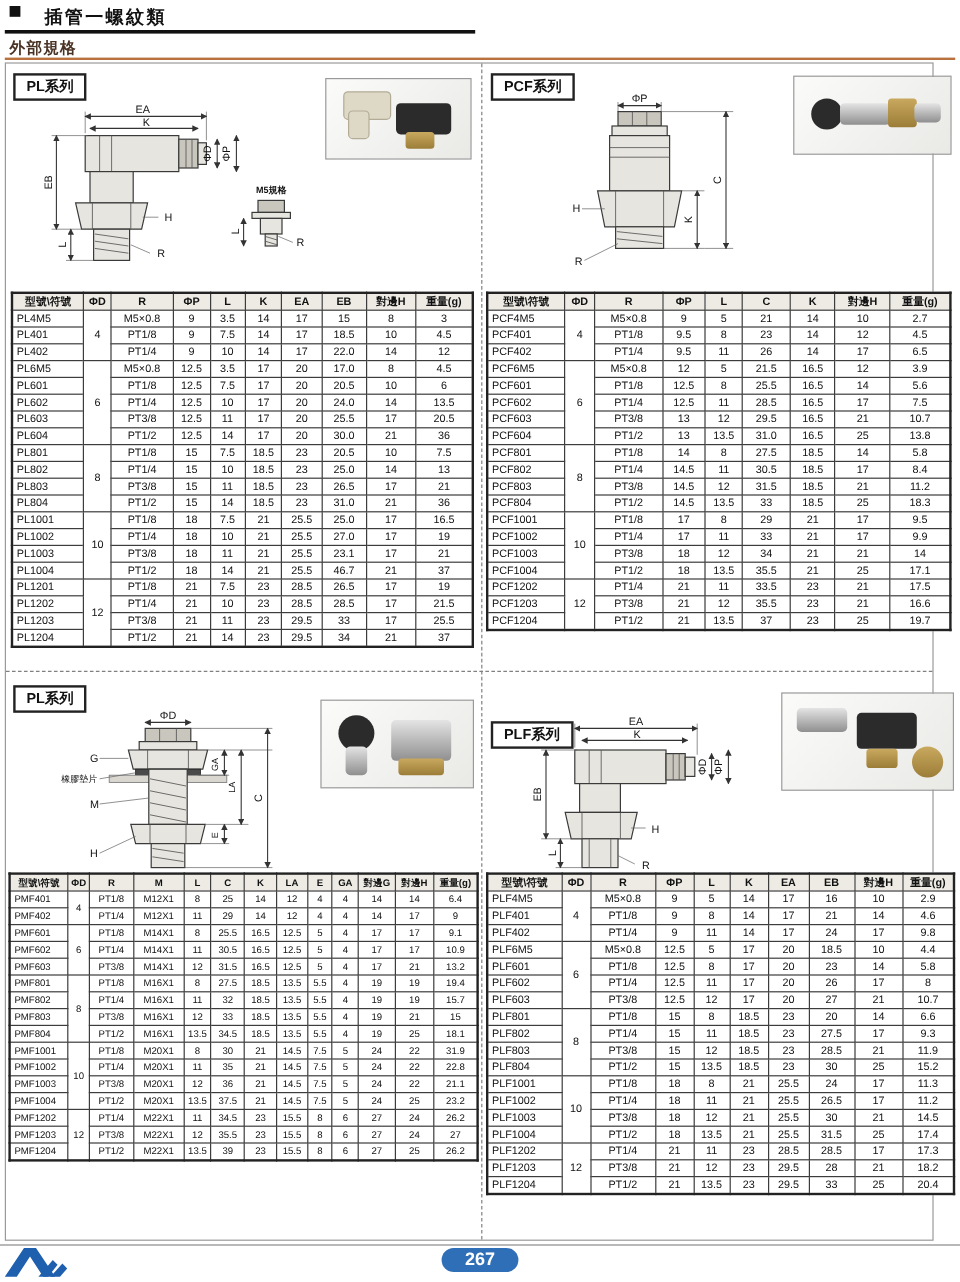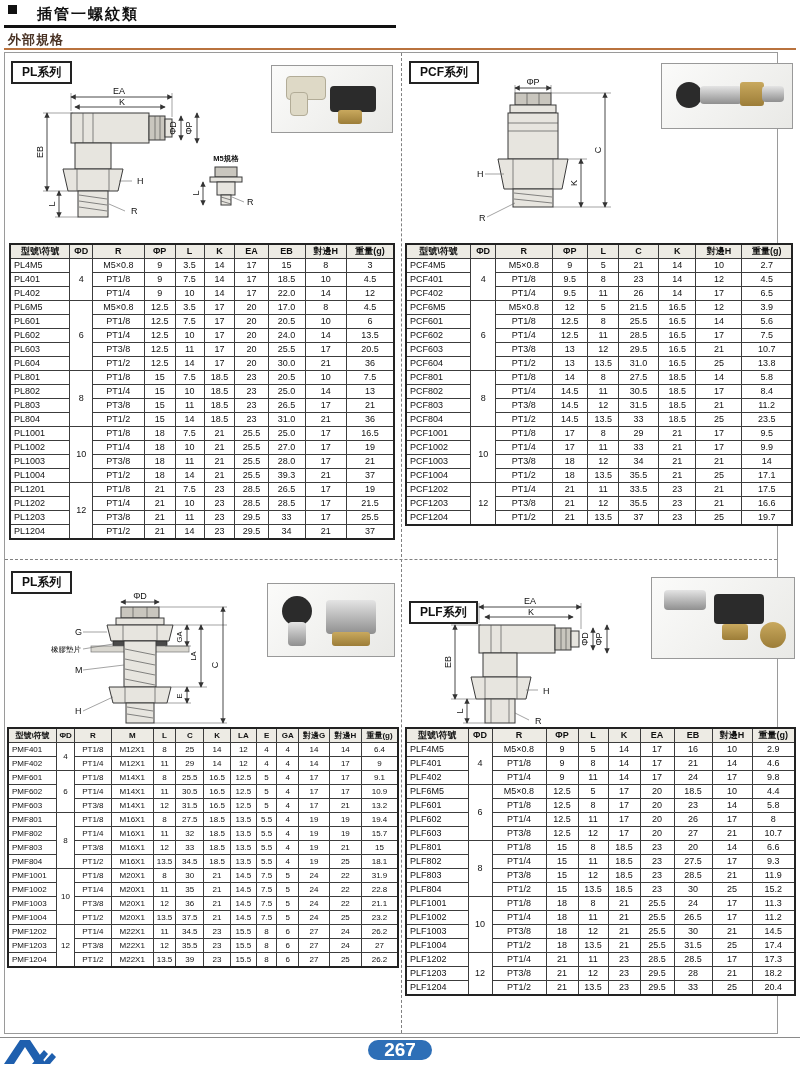--- a/index.html
+++ b/index.html
@@ -35,21 +35,21 @@
   .lbl { font-size:9px; fill:#111; font-family:"Liberation Sans",sans-serif; }
   .lblsm { font-size:7.5px; fill:#111; font-family:"Liberation Sans",sans-serif; }
 
   table.spec-table { position:absolute; border-collapse:collapse; table-layout:fixed; background:#fff; border:2px solid #222; }
   .spec-table th, .spec-table td { border:1px solid #3c3c3c; font-size:9px; padding:0; text-align:center; height:13px; line-height:13px; white-space:nowrap; overflow:hidden; color:#111; }
   .spec-table th { background:#edebe4; font-weight:bold; }
   .spec-table td.model { text-align:left; padding-left:3px; }
   .spec-table.sm th, .spec-table.sm td { font-size:8px; }
 
   .footer-rule { position:absolute; top:1037px; left:0; width:800px; height:1px; background:#8a8a8a; }
-  .page-badge { position:absolute; top:1040px; left:368px; width:64px; height:20px; background:#2e6fb7; border-radius:10px; color:#fff; font-size:19px; font-weight:bold; text-align:center; line-height:20px; }
+  .page-badge { position:absolute; top:1040px; left:368px; width:64px; height:20px; background:#2e6fb7; border-radius:10px; color:#fff; font-size:15px; font-weight:bold; text-align:center; line-height:20px; }
   .logo { position:absolute; left:2px; top:1038px; }
 </style>
 </head>
 <body>
 
 <div class="page">
 
   <div class="title-row">
     <span class="title-bullet"></span>
     <span class="title">插管一螺紋類</span>
@@ -318,32 +318,32 @@
             <td>17</td>
             <td>19</td>
           </tr>
           <tr>
             <td class="model">PL1003</td>
             <td>PT3/8</td>
             <td>18</td>
             <td>11</td>
             <td>21</td>
             <td>25.5</td>
-            <td>28.0</td>
+            <td>23.1</td>
             <td>17</td>
             <td>21</td>
           </tr>
           <tr>
             <td class="model">PL1004</td>
             <td>PT1/2</td>
             <td>18</td>
             <td>14</td>
             <td>21</td>
             <td>25.5</td>
-            <td>39.3</td>
+            <td>46.7</td>
             <td>21</td>
             <td>37</td>
           </tr>
           <tr>
             <td class="model">PL1201</td>
             <td rowspan="4">12</td>
             <td>PT1/8</td>
             <td>21</td>
             <td>7.5</td>
             <td>23</td>
@@ -578,21 +578,21 @@
             <td>11.2</td>
           </tr>
           <tr>
             <td class="model">PCF804</td>
             <td>PT1/2</td>
             <td>14.5</td>
             <td>13.5</td>
             <td>33</td>
             <td>18.5</td>
             <td>25</td>
-            <td>23.5</td>
+            <td>18.3</td>
           </tr>
           <tr>
             <td class="model">PCF1001</td>
             <td rowspan="4">10</td>
             <td>PT1/8</td>
             <td>17</td>
             <td>8</td>
             <td>29</td>
             <td>21</td>
             <td>17</td>

